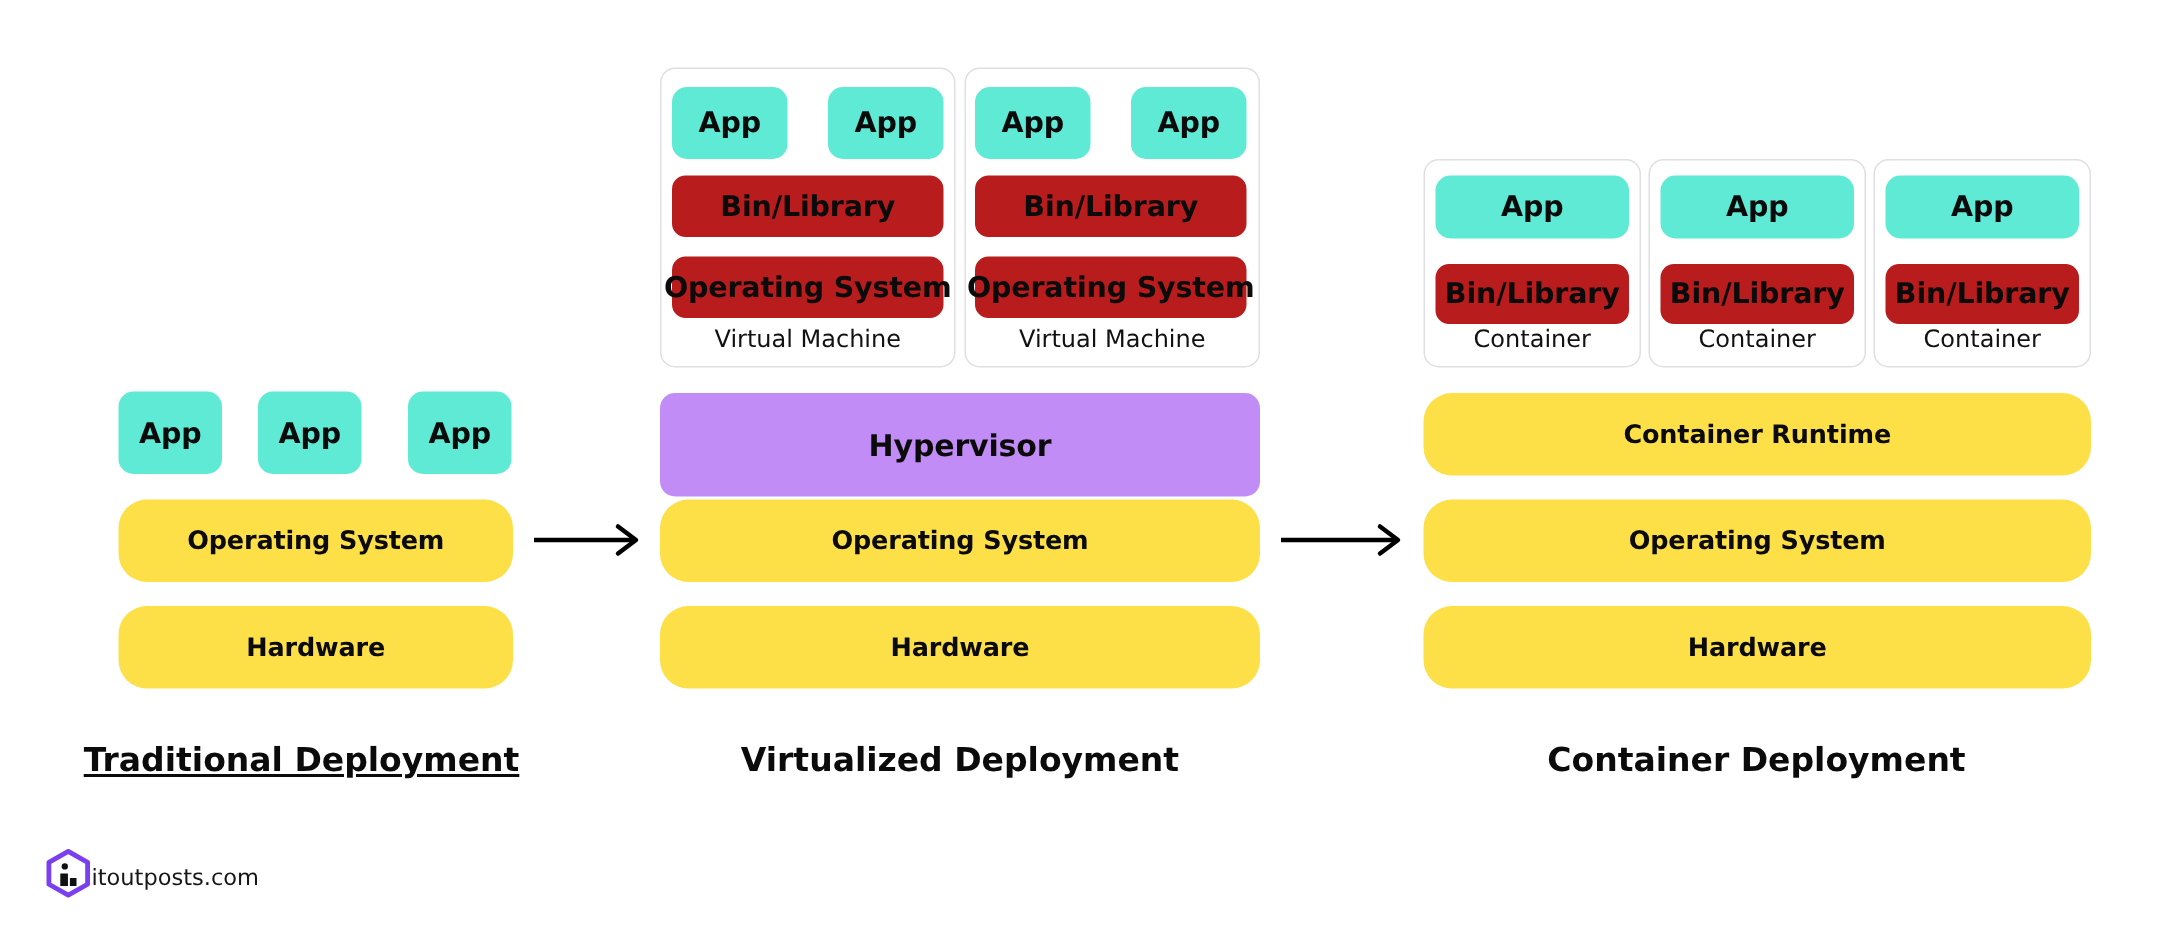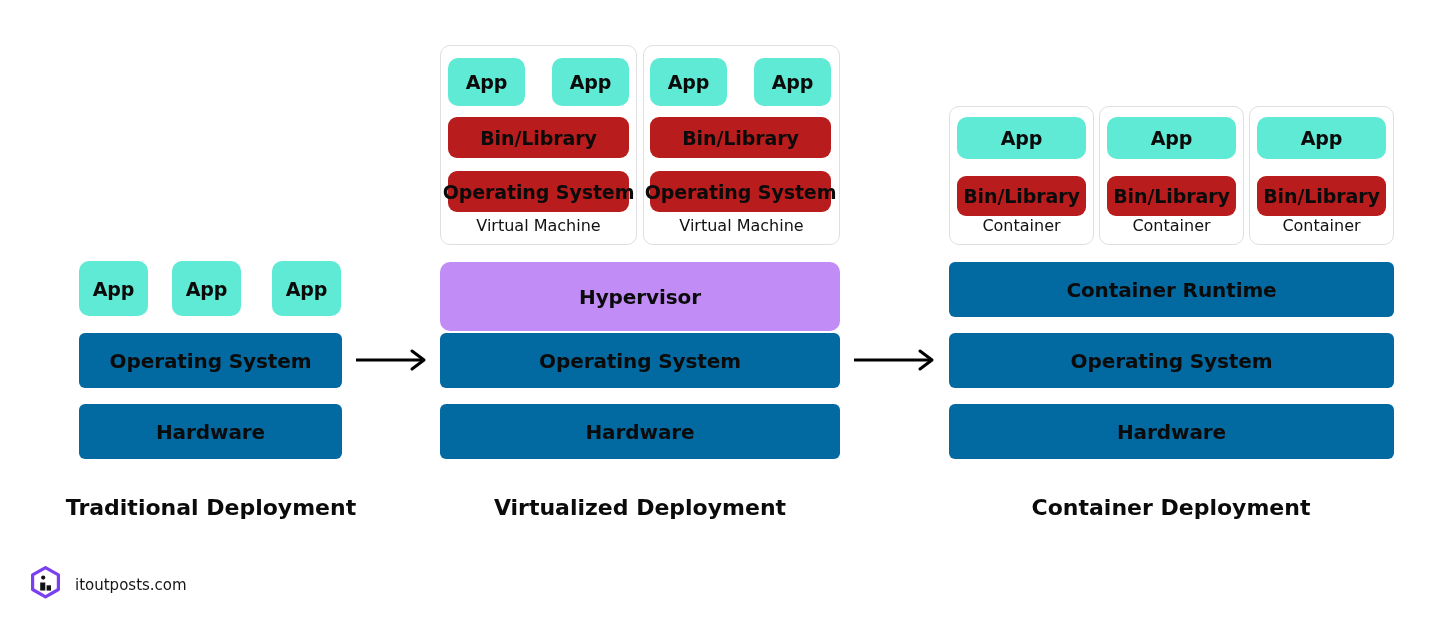--- a/index.html
+++ b/index.html
@@ -17,21 +17,21 @@
     position: absolute;
     display: flex;
     align-items: center;
     justify-content: center;
     color: #0b0b0b;
     font-weight: 700;
     white-space: nowrap;
     letter-spacing: -0.1px;
   }
   .box-app      { background: #5eead4; border-radius: 10px; font-size: 19px; }
-  .box-blue     { background: #0369a1; border-radius: 6px; font-size: 20px; }
+  .box-blue     { background: #fde047; border-radius: 19px; font-size: 17px; }
   .box-purple   { background: #b91c1c; border-radius: 9px;  font-size: 19px; }
   .box-hyper    { background: #c28cf7; border-radius: 10px; font-size: 20px; }
 
   
   .card {
     position: absolute;
     background: #ffffff;
     border: 1.5px solid #dfdfe3;
     border-radius: 10px;
   }
@@ -52,21 +52,21 @@
     font-size: 22px;
     font-weight: 700;
     color: #0b0b0b;
     white-space: nowrap;
   }
 
   
   .arrow { position: absolute; }
 
   
-  .footer { position: absolute; left: 30px; top: 566px; display: flex; align-items: center; gap: 14px; }
+  .footer { position: absolute; left: 30px; top: 566px; display: flex; align-items: center; }
   .footer-text { font-size: 15px; color: #161616; font-weight: 400; }
 </style>
 </head>
 <body>
 
 <div class="stage">
 
   <div>
 
     <div class="box box-app" style="left:79px;  top:261px; width:69px; height:55px;">
@@ -79,21 +79,21 @@
       <span>App</span>
     </div>
 
     <div class="box box-blue" style="left:79px; top:333px; width:263px; height:55px;">
       <span>Operating System</span>
     </div>
     <div class="box box-blue" style="left:79px; top:404px; width:263px; height:55px;">
       <span>Hardware</span>
     </div>
 
-    <div class="col-title" style="left:31px; top:495px; width:360px;">Traditional Deployment</div>
+    <div class="col-title" style="left:21px; top:495px; width:360px;text-decoration:underline;">Traditional Deployment</div>
   </div>
 
   <div class="arrow" style="left:354px; top:348px;">
     <svg width="76" height="24" viewBox="0 0 76 24" xmlns="http://www.w3.org/2000/svg">
       <path d="M2 12 H68" stroke="#000000" stroke-width="3" fill="none" stroke-linecap="butt"></path>
       <path d="M58 3 L70 12 L58 21" stroke="#000000" stroke-width="3" fill="none" stroke-linecap="round" stroke-linejoin="round"></path>
     </svg>
   </div>
 
   <div>

